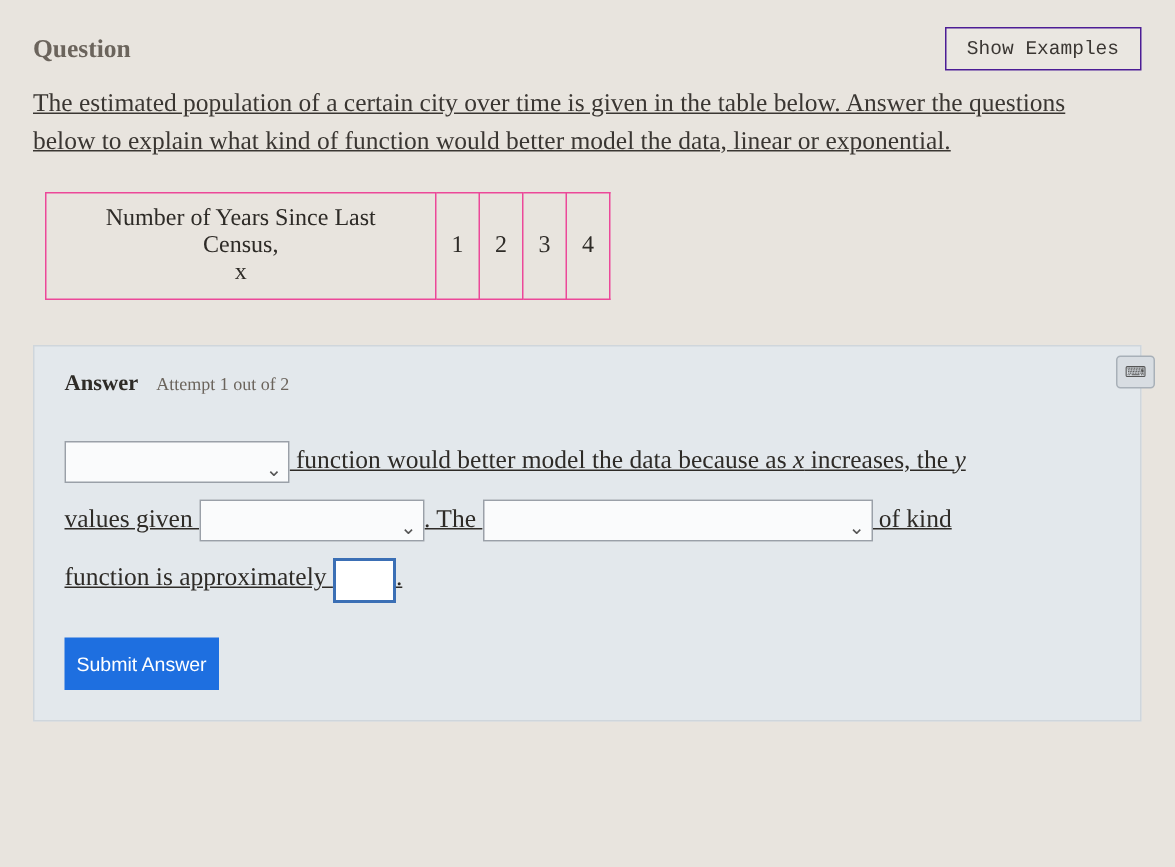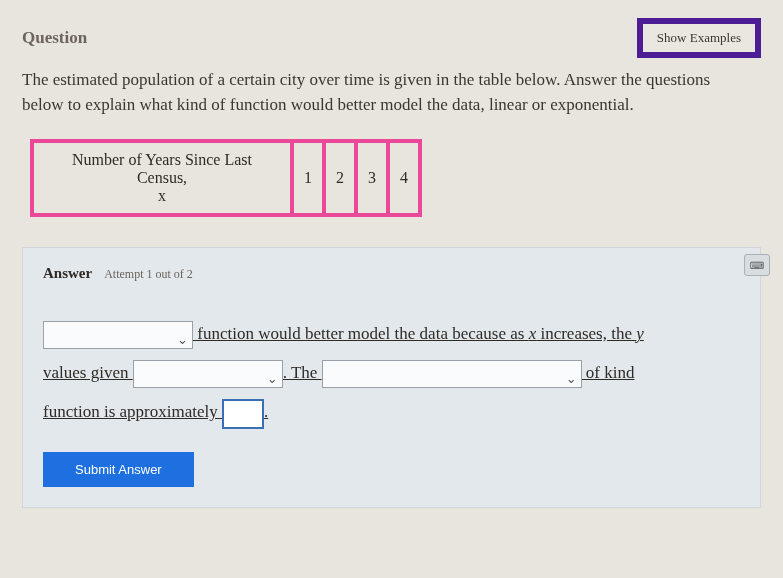--- a/index.html
+++ b/index.html
@@ -20,42 +20,43 @@
     justify-content: space-between;
     align-items: center;
     margin-bottom: 10px;
   }
   .q-label {
     font-weight: bold;
     font-size: 17px;
     color: #6b645c;
   }
   .show-ex {
-    border: 6px solid #4c1d95;
+    border: 1px solid #4c1d95;
     background: #eae7e1;
     padding: 6px 14px;
-    font-family: Liberation Serif, serif;
+    font-family: Liberation Mono, monospace;
     font-size: 13px;
     color: #3a3632;
     cursor: pointer;
   }
   .prompt {
     font-size: 17px;
     line-height: 1.45;
     color: #3a3632;
     max-width: 700px;
     margin-bottom: 22px;
+    text-decoration: underline;
   }
   table.data {
     border-collapse: collapse;
     margin-left: 8px;
     margin-bottom: 30px;
   }
   table.data td, table.data th {
-    border: 4px solid #ec4899;
+    border: 1px solid #ec4899;
     padding: 10px 10px;
     font-size: 16px;
     text-align: center;
     color: #2e2b27;
     font-weight: normal;
   }
   table.data .lbl {
     font-family: Georgia, serif;
     padding: 8px 14px;
     width: 260px;
@@ -64,21 +65,21 @@
     display:block;
     font-style: normal;
   }
   .answer-block {
     background: #e3e8ec;
     border: 1px solid #cfd6dc;
     padding: 16px 20px 20px 20px;
     position: relative;
   }
   .ans-header {
-    margin-bottom: 32px;
+    margin-bottom: 22px;
   }
   .ans-title {
     font-weight: bold;
     font-size: 15px;
     color: #2e2b27;
   }
   .ans-attempt {
     font-size: 12px;
     color: #6b645c;
     margin-left: 8px;
@@ -128,21 +129,21 @@
     width: 42px;
     height: 30px;
     vertical-align: middle;
   }
   .ital { font-style: italic; }
   .submit {
     margin-top: 20px;
     background: #1e6fe0;
     color: #fff;
     border: none;
-    padding: 10px 32px;
+    padding: 10px 8px;
     font-family: Arial, sans-serif;
     font-size: 13px;
     cursor: pointer;
   }
 </style>
 </head>
 <body>
 
 <div class="page">
   <div class="top-row">

